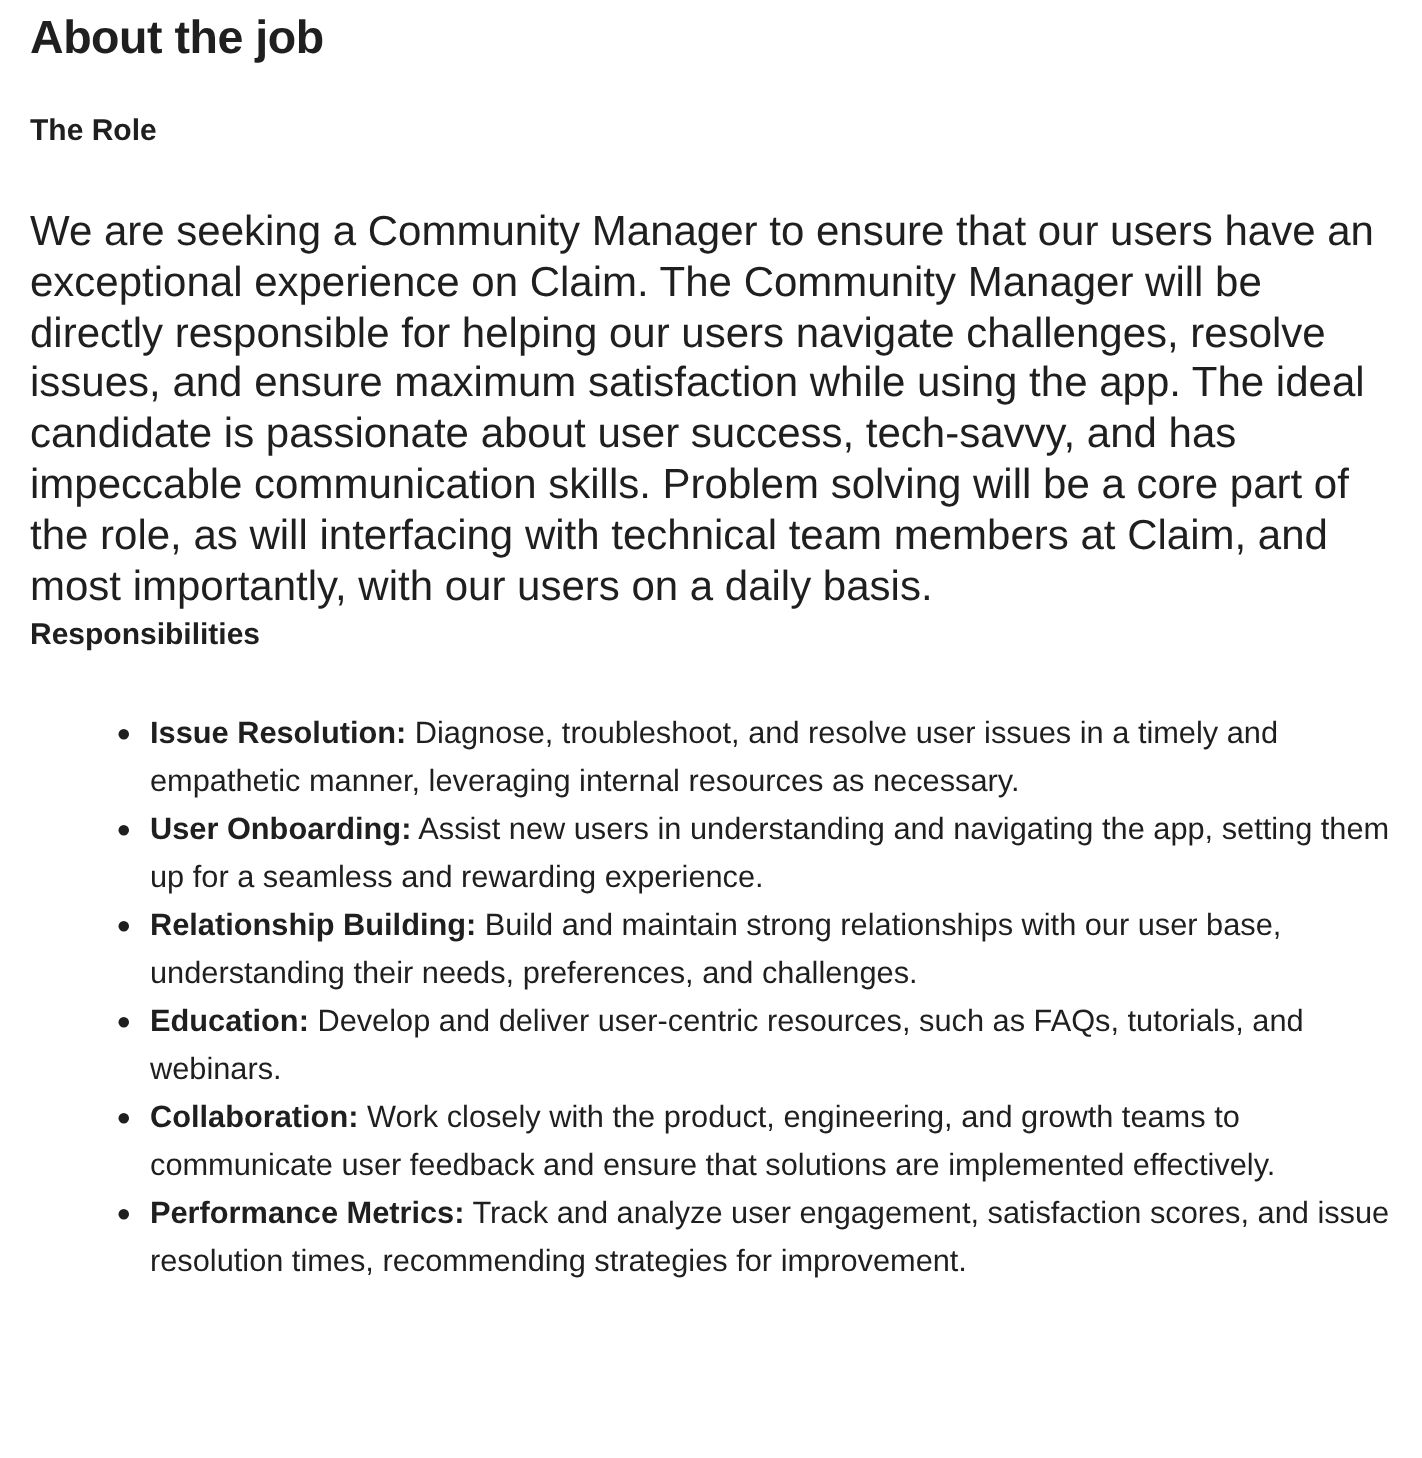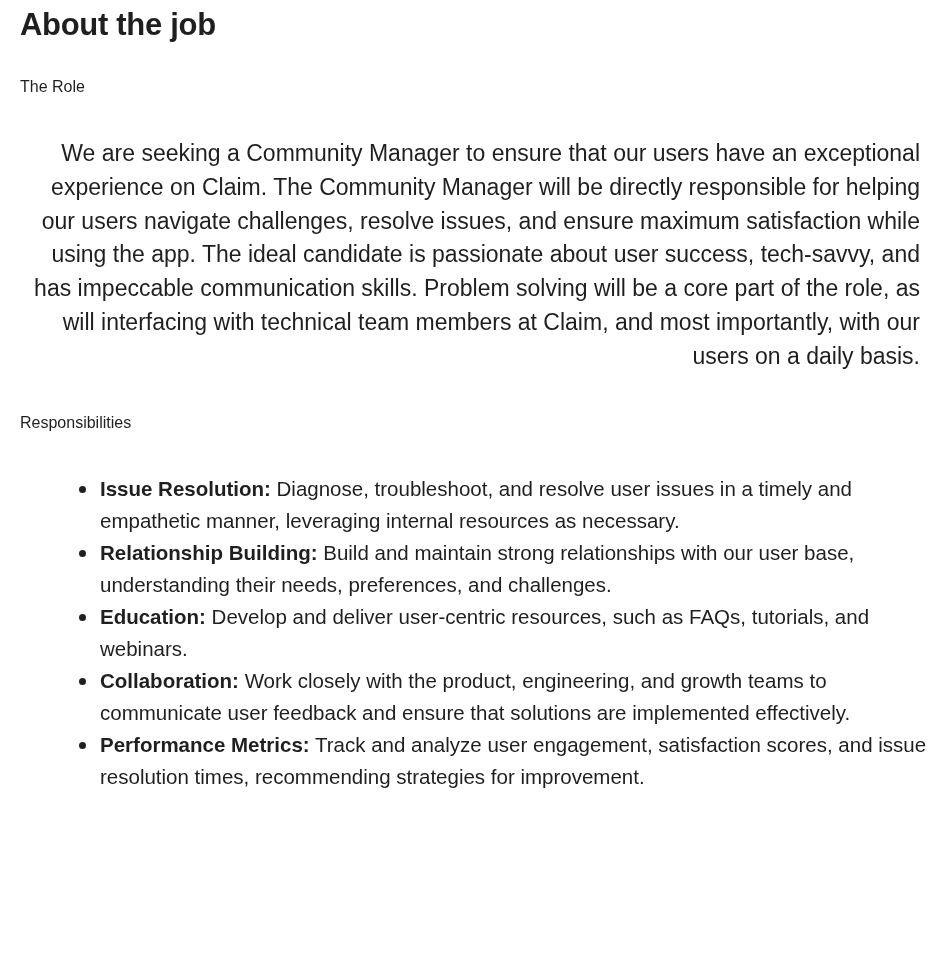--- a/index.html
+++ b/index.html
@@ -22,38 +22,37 @@
       font-weight: 700;
       margin: 0;
       position: absolute;
       left: 20px;
       top: 5px;
       letter-spacing: -0.3px;
       line-height: 40px;
       text-align: center;
     }
     .section-heading {
-      font-size: 16px;
-      font-weight: 400;
+      font-size: 20px;
+      font-weight: 700;
       margin: 0;
       position: absolute;
       left: 20px;
       line-height: 26px;
     }
     .h-role { top: 74px; }
     .h-resp { top: 410px; text-align: right; }
     .para {
       position: absolute;
       left: 20px;
       top: 137px;
       width: 900px;
-      font-size: 23px;
+      font-size: 28px;
       line-height: 33.8px;
       margin: 0;
-      text-align: right;
     }
     .resp-list {
       position: absolute;
       left: 20px;
       top: 473px;
       width: 908px;
       margin: 0;
       padding: 0 0 0 80px;
       box-sizing: border-box;
       font-size: 20.5px;
@@ -87,20 +86,23 @@
 
   <p class="para">We are seeking a Community Manager to ensure that our users have an exceptional experience on Claim. The Community Manager will be directly responsible for helping our users navigate challenges, resolve issues, and ensure maximum satisfaction while using the app. The ideal candidate is passionate about user success, tech-savvy, and has impeccable communication skills. Problem solving will be a core part of the role, as will interfacing with technical team members at Claim, and most importantly, with our users on a daily basis.</p>
 
   <h2 class="section-heading h-resp">Responsibilities</h2>
 
   <ul class="resp-list">
     <li class="resp-item">
       <span class="bullet"></span><span class="resp-term">Issue Resolution:</span><span> Diagnose, troubleshoot, and resolve user issues in a timely and empathetic manner, leveraging internal resources as necessary.</span>
     </li>
     <li class="resp-item">
+      <span class="bullet"></span><span class="resp-term">User Onboarding:</span><span> Assist new users in understanding and navigating the app, setting them up for a seamless and rewarding experience.</span>
+    </li>
+    <li class="resp-item">
       <span class="bullet"></span><span class="resp-term">Relationship Building:</span><span> Build and maintain strong relationships with our user base, understanding their needs, preferences, and challenges.</span>
     </li>
     <li class="resp-item">
       <span class="bullet"></span><span class="resp-term">Education:</span><span> Develop and deliver user-centric resources, such as FAQs, tutorials, and webinars.</span>
     </li>
     <li class="resp-item">
       <span class="bullet"></span><span class="resp-term">Collaboration:</span><span> Work closely with the product, engineering, and growth teams to communicate user feedback and ensure that solutions are implemented effectively.</span>
     </li>
     <li class="resp-item">
       <span class="bullet"></span><span class="resp-term">Performance Metrics:</span><span> Track and analyze user engagement, satisfaction scores, and issue resolution times, recommending strategies for improvement.</span>

